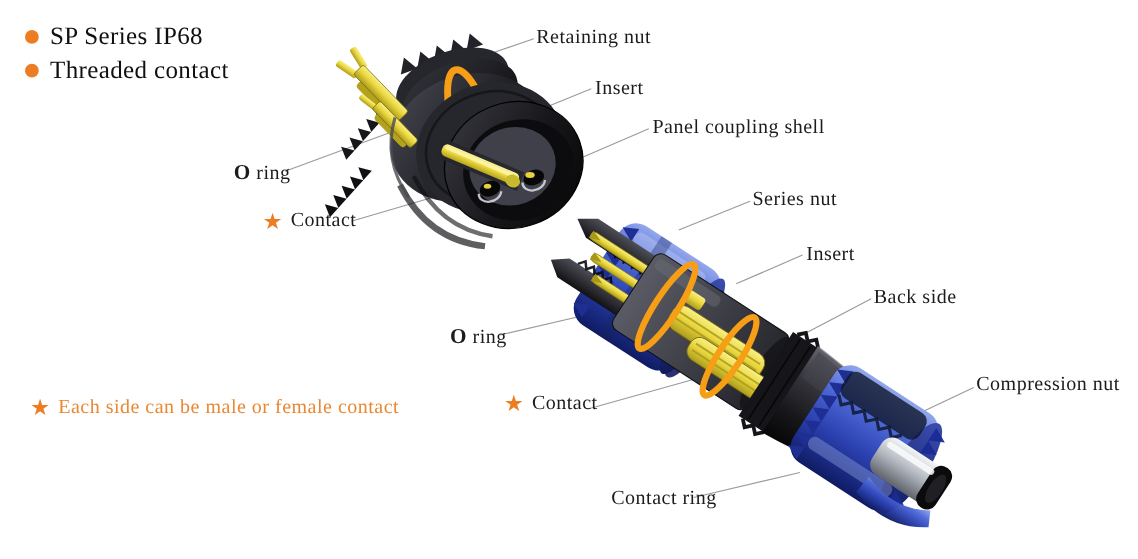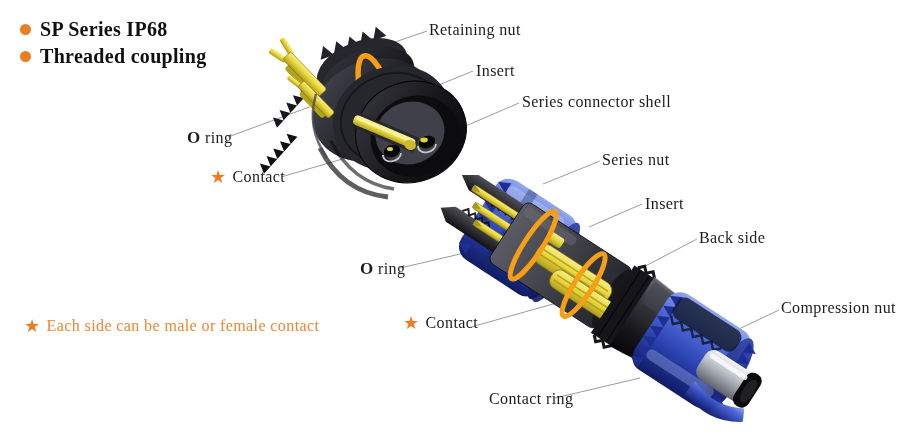--- a/index.html
+++ b/index.html
@@ -8,21 +8,21 @@
   svg.scene{position:absolute;left:0;top:0;}
   .lbl{position:absolute;font-size:16px;color:var(--text_dark,#1c1c1c);
        letter-spacing:.4px;white-space:pre;line-height:1.15;}
   .lbl b{font-size:17px;}
   .flex{display:flex;align-items:center;gap:6px;}
   .star{color:var(--accent_orange,#ED7D22);font-size:18px;line-height:1;}
   .note-text{color:var(--note_orange,#E98833);font-size:16px;letter-spacing:.4px;white-space:pre;text-align:right;}
   .title{position:absolute;left:20px;top:16px;}
   .trow{display:flex;align-items:center;gap:9px;height:27px;}
   .bullet{width:11px;height:11px;border-radius:50%;background:var(--accent_orange,#ED7D22);flex:0 0 auto;}
-  .ttext{font-weight:bold;font-size:20px;color:#101010;letter-spacing:.3px;white-space:pre;}
+  .ttext{font-weight:normal;font-size:20px;color:#101010;letter-spacing:.3px;white-space:pre;}
   .leader{stroke:var(--leader_gray,#9B9B9B);stroke-width:1;fill:none;}
   .oring{stroke:var(--oring_orange,#F59E16);}
 </style>
 </head>
 <body>
 
 <div class="stage">
 
   <svg class="scene" width="910" height="447" viewBox="0 0 910 447">
     <defs>
@@ -218,27 +218,27 @@
     </g>
   </svg>
 
   <div class="title">
     <div class="trow">
       <span class="bullet"></span>
       <span class="ttext">SP Series IP68</span>
     </div>
     <div class="trow">
       <span class="bullet"></span>
-      <span class="ttext">Threaded coupling</span>
+      <span class="ttext">Threaded contact</span>
     </div>
   </div>
 
   <div class="lbl" style="left:429px;top:21px">Retaining nut</div>
   <div class="lbl" style="left:476px;top:62px">Insert</div>
-  <div class="lbl" style="left:522px;top:93px">Series connector shell</div>
+  <div class="lbl" style="left:522px;top:93px">Panel coupling shell</div>
   <div class="lbl" style="left:187px;top:128px"><b>O</b><span> ring</span></div>
   <div class="lbl flex" style="left:210px;top:168px">
     <span class="star">★</span>
     <span>Contact</span>
   </div>
 
   <div class="lbl" style="left:602px;top:151px">Series nut</div>
   <div class="lbl" style="left:645px;top:195px">Insert</div>
   <div class="lbl" style="left:699px;top:229px">Back side</div>
   <div class="lbl" style="left:781px;top:299px">Compression nut</div>

